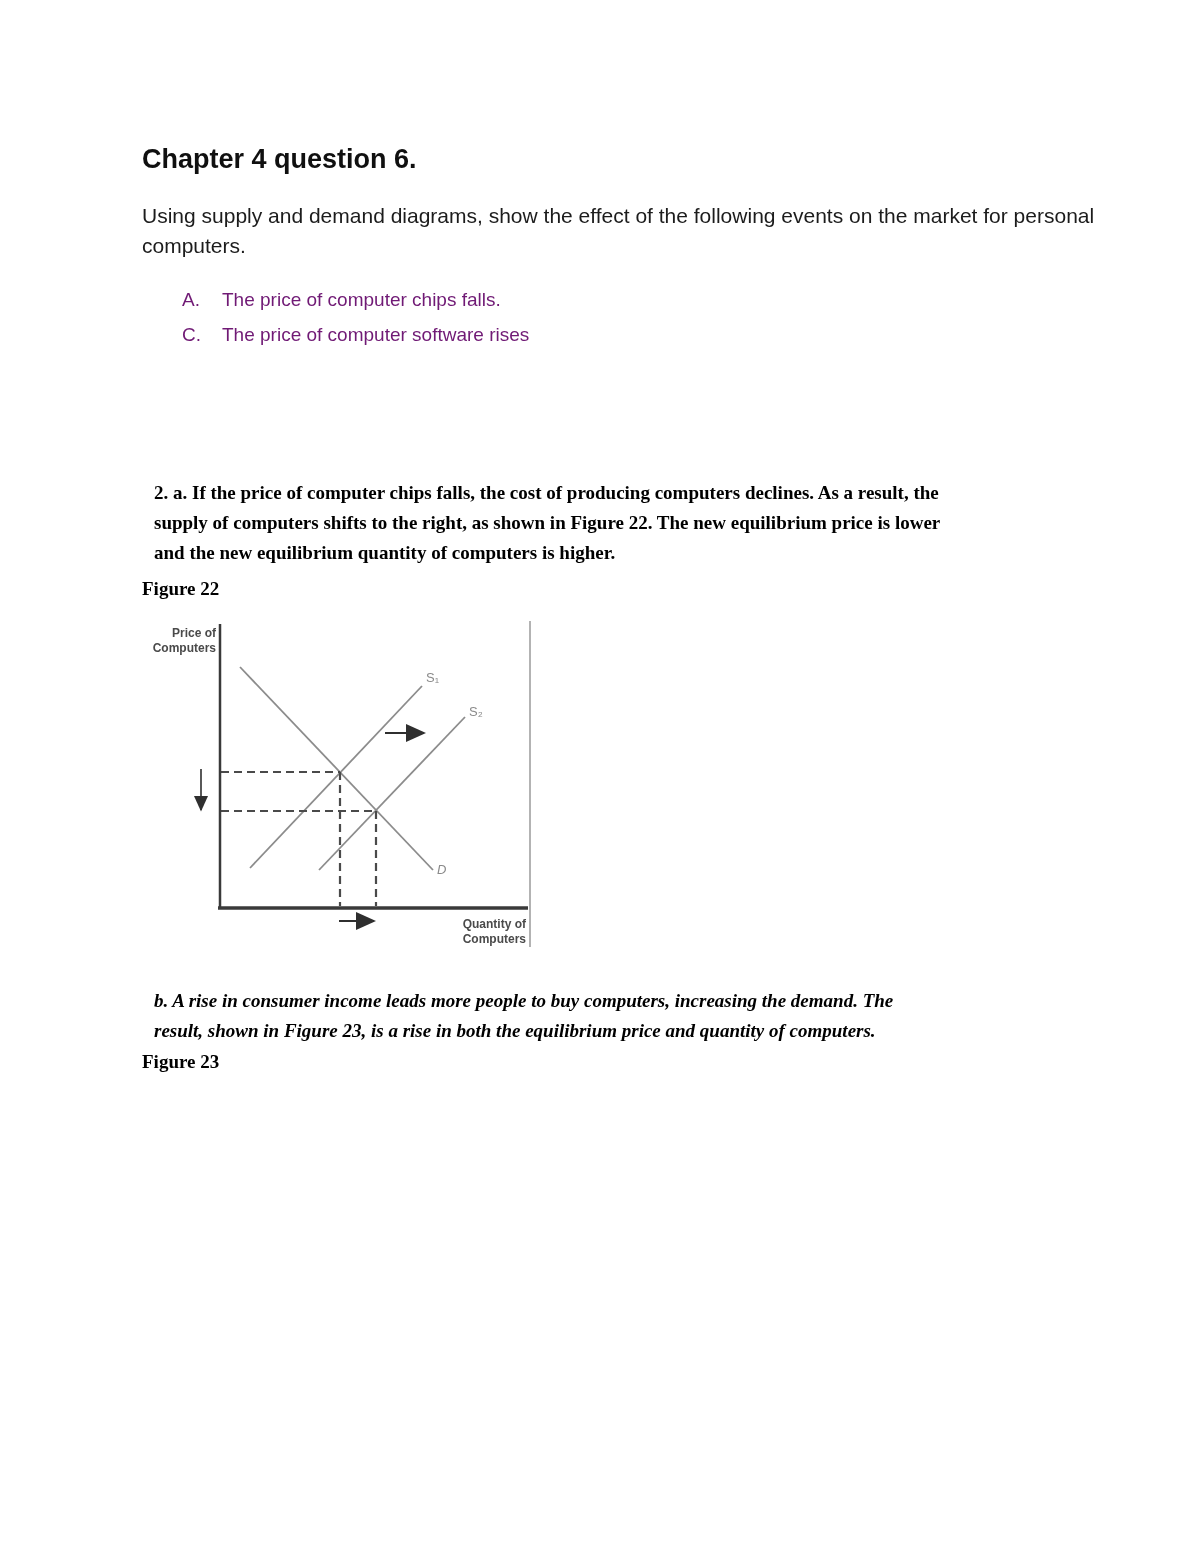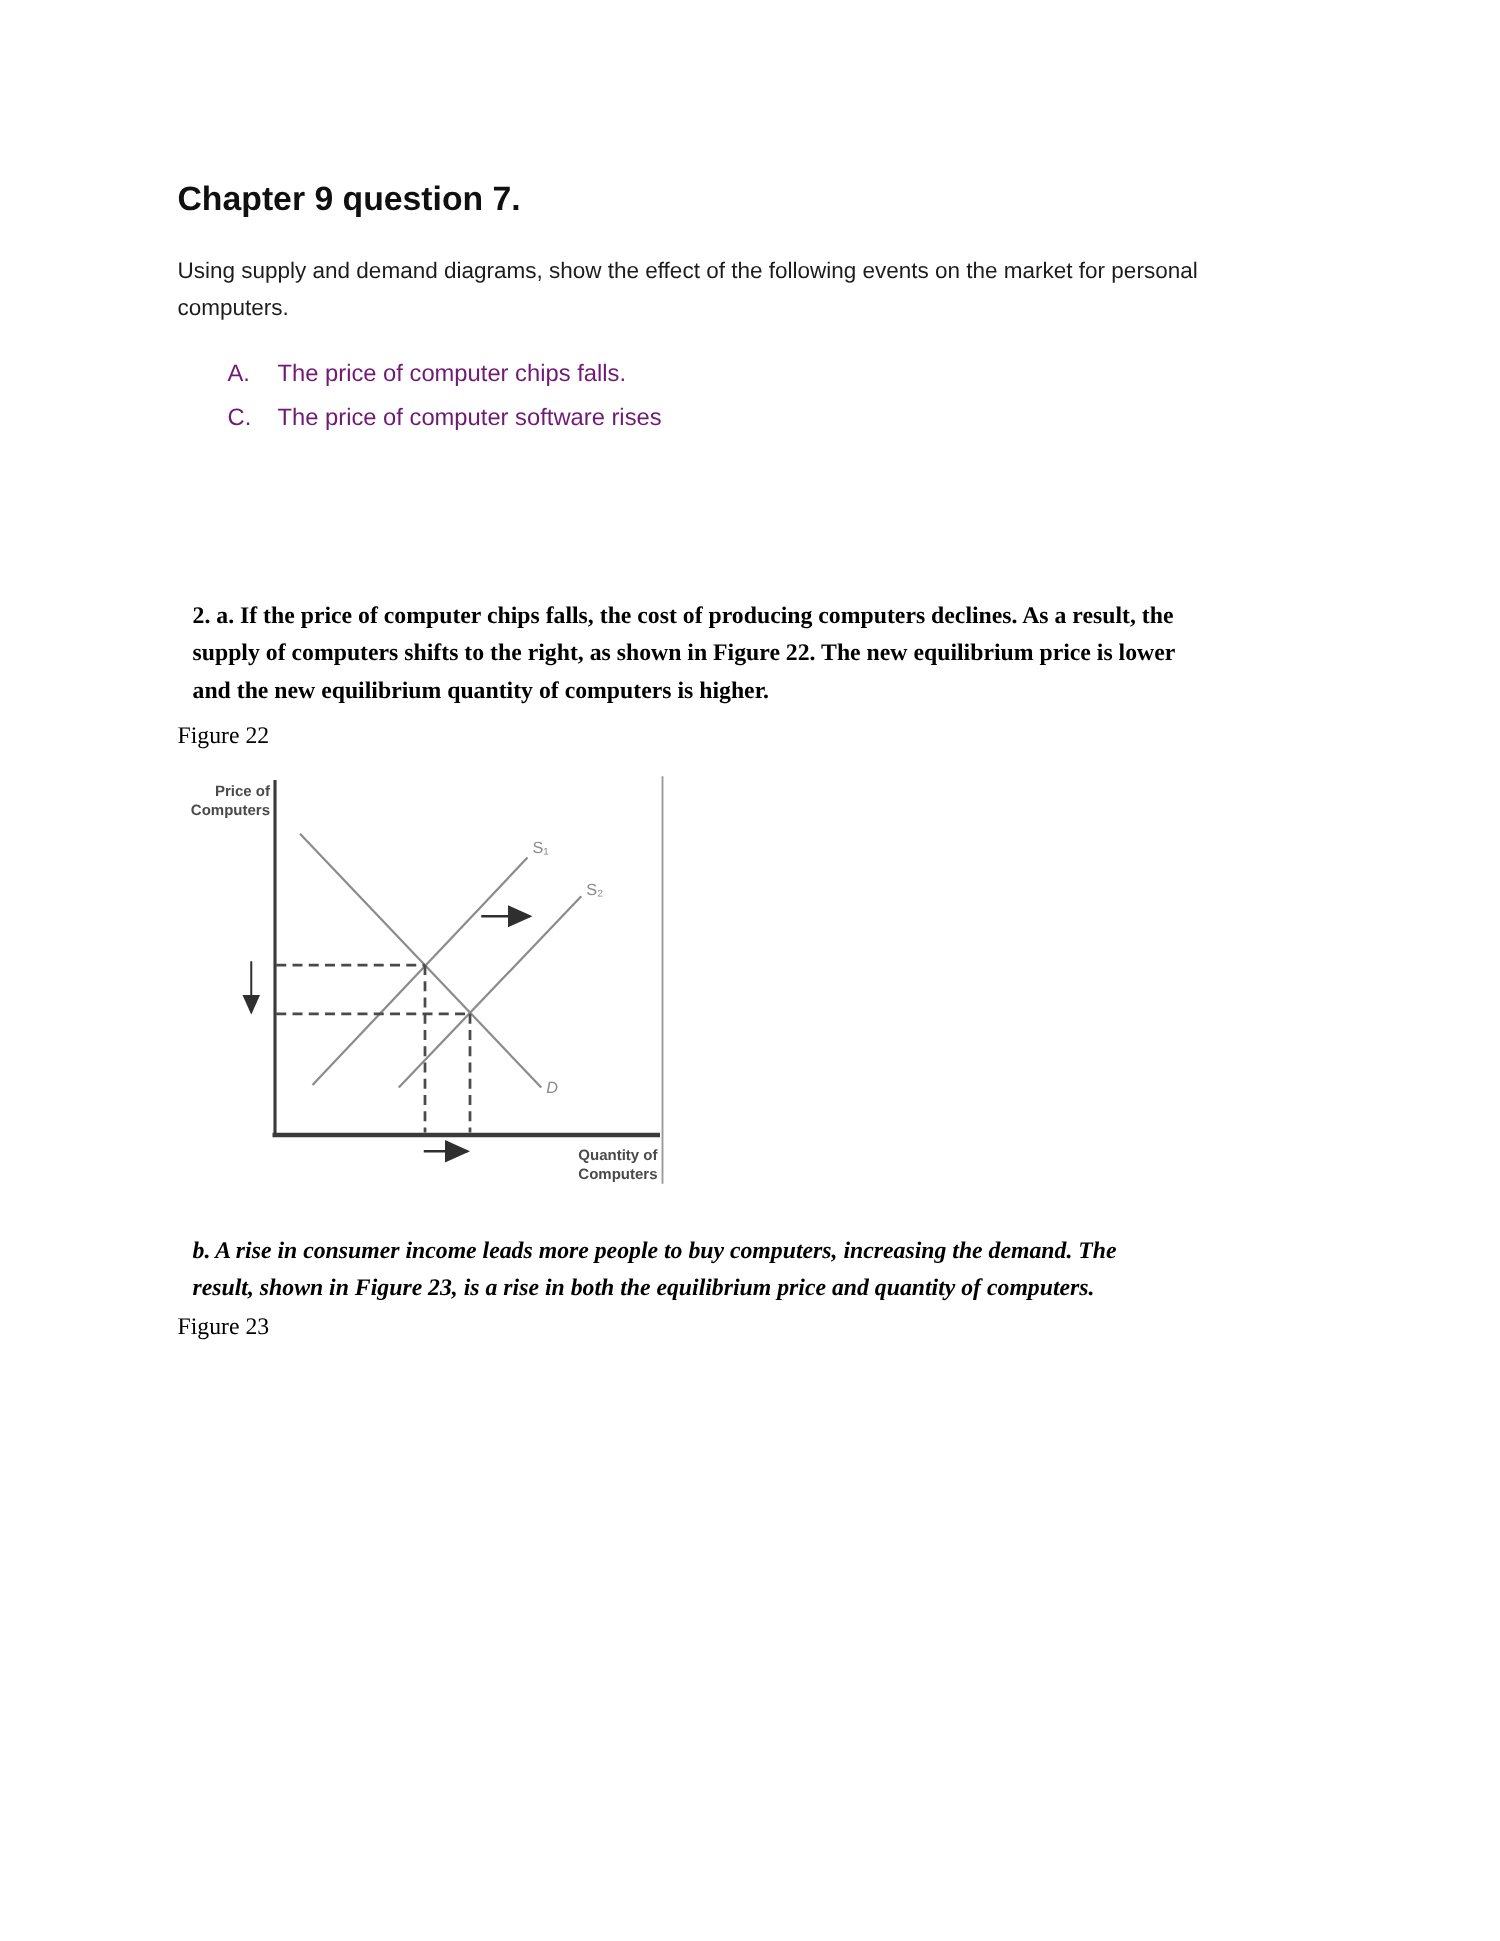--- a/index.html
+++ b/index.html
@@ -8,51 +8,51 @@
     font-family:"Liberation Sans",sans-serif;color:#1c1c1c;
   }
   .page{position:absolute;inset:0;}
   .doc-title{
     position:absolute;left:142px;top:143px;margin:0;
     font-size:27px;font-weight:bold;color:#101010;line-height:32px;
     font-family:"Liberation Sans",sans-serif;
   }
   .intro-para{
     position:absolute;left:142px;top:201px;margin:0;width:980px;
-    font-size:18px;line-height:30px;color:#1c1c1c;white-space:pre-line;
+    font-size:21px;line-height:30px;color:#1c1c1c;white-space:pre-line;
   }
   .question-list{position:absolute;left:142px;top:288px;}
   .q-row{padding-left:40px;font-size:19px;line-height:24px;margin-bottom:11px;color:#701a75;}
   .q-letter{display:inline-block;width:40px;}
   .answer-para{
     position:absolute;left:142px;margin:12px;width:960px;
     font-family:"Liberation Serif",serif;font-weight:bold;color:#000;
     font-size:19px;line-height:30px;white-space:pre-line;
   }
   .answer-a{top:466px;}
   .answer-b{top:974px;font-style:italic;}
   .fig-caption{
     position:absolute;left:142px;margin:0;
-    font-family:"Liberation Serif",serif;font-weight:normal;color:#000;
+    font-family:"Liberation Serif",serif;font-weight:bold;color:#000;
     font-size:19px;line-height:26px;
   }
   .fig22-caption{top:576px;}
   .fig23-caption{top:1049px;}
   .figure-box{position:absolute;left:143px;top:612px;width:392px;height:348px;}
   .figure-box svg{display:block;}
   .axis-label{font-family:"Liberation Sans",sans-serif;font-size:12px;font-weight:bold;}
   .curve-label{font-family:"Liberation Sans",sans-serif;font-size:13px;}
   .d-label{font-style:italic;}
 </style>
 </head>
 <body>
 
 <div class="page">
 
-  <h1 class="doc-title">Chapter 9 question 7.</h1>
+  <h1 class="doc-title">Chapter 4 question 6.</h1>
 
   <p class="intro-para">Using supply and demand diagrams, show the effect of the following events on the market for personal
 computers.</p>
 
   <div class="question-list">
     <div class="q-row">
       <span class="q-letter">A.</span><span>The price of computer chips falls.</span>
     </div>
     <div class="q-row">
       <span class="q-letter">C.</span><span>The price of computer software rises</span>

